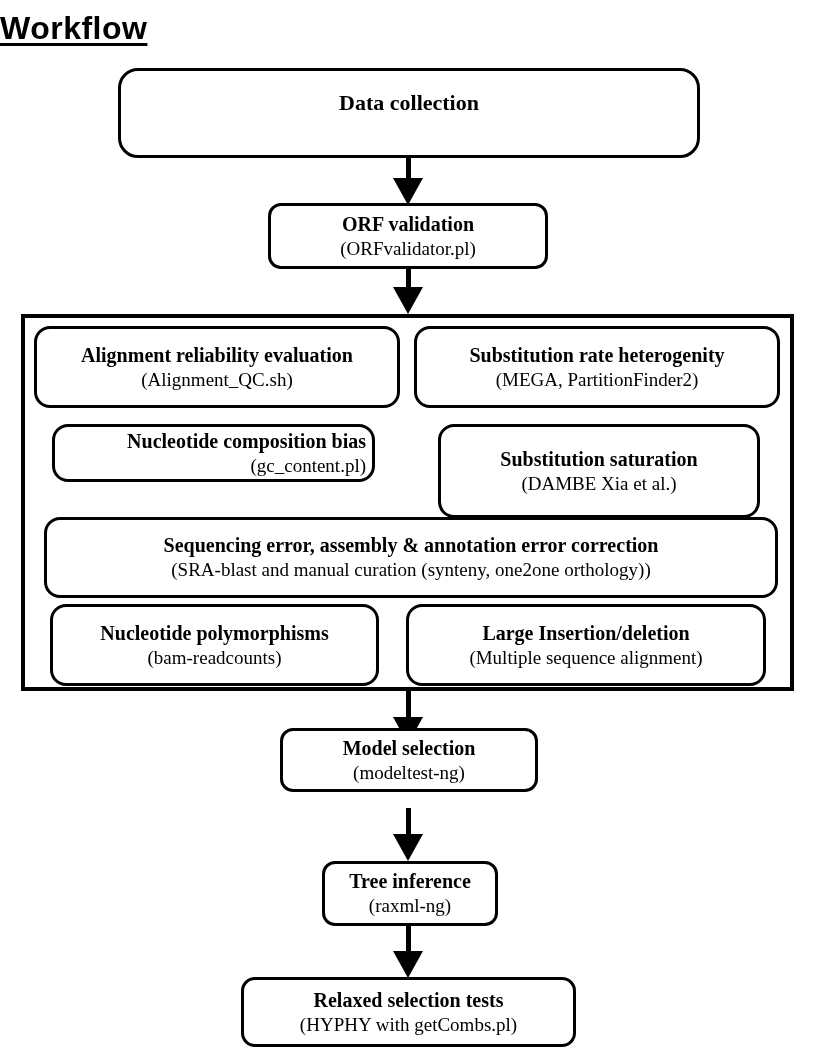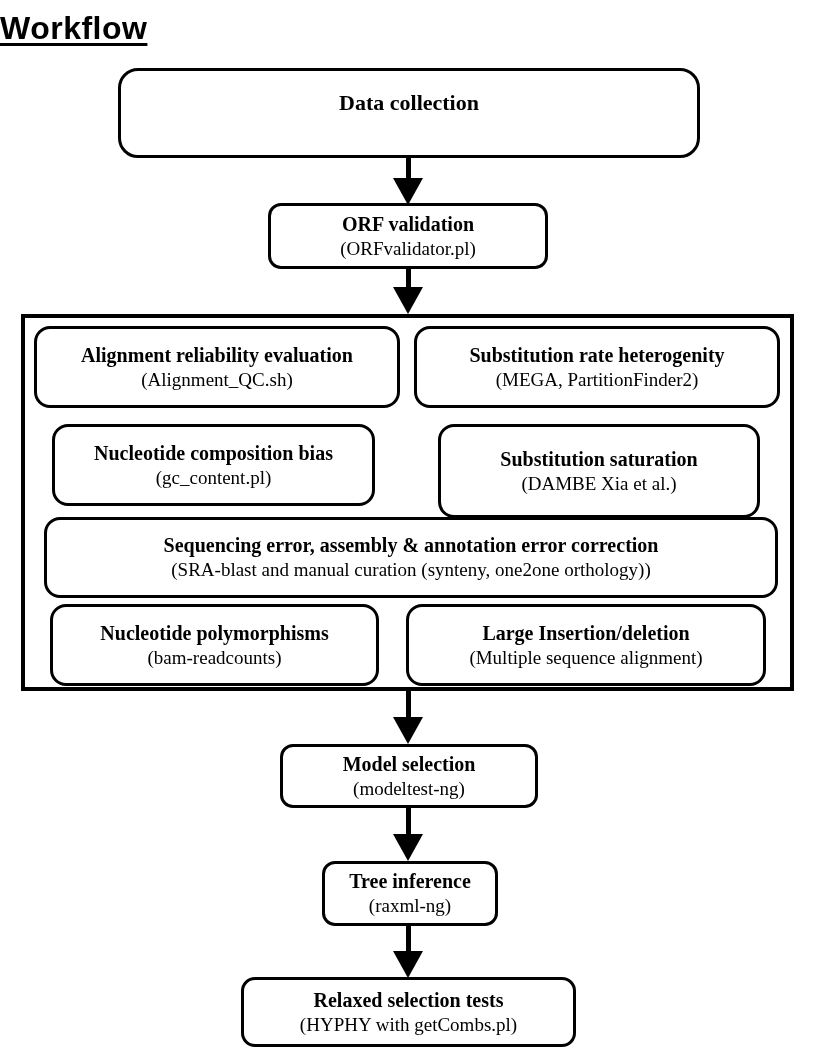--- a/index.html
+++ b/index.html
@@ -114,21 +114,21 @@
   <div class="node" style="left:34px; top:326px; width:366px; height:82px;">
     <div class="node-title">Alignment reliability evaluation</div>
     <div class="node-sub">(Alignment_QC.sh)</div>
   </div>
 
   <div class="node" style="left:414px; top:326px; width:366px; height:82px;">
     <div class="node-title">Substitution rate heterogenity</div>
     <div class="node-sub">(MEGA, PartitionFinder2)</div>
   </div>
 
-  <div class="node" style="left:52px; top:424px; width:323px; height:82px;">
+  <div class="node" style="left:52px; top:424px; width:323px; height:58px;align-items:flex-end;">
     <div class="node-title">Nucleotide composition bias</div>
     <div class="node-sub">(gc_content.pl)</div>
   </div>
 
   <div class="node" style="left:438px; top:424px; width:322px; height:94px;">
     <div class="node-title">Substitution saturation</div>
     <div class="node-sub">(DAMBE Xia et al.)</div>
   </div>
 
   <div class="node" style="left:44px; top:517px; width:734px; height:81px;">
@@ -144,21 +144,21 @@
   <div class="node" style="left:50px; top:604px; width:329px; height:82px;">
     <div class="node-title">Nucleotide polymorphisms</div>
     <div class="node-sub">(bam-readcounts)</div>
   </div>
 
   <div class="arrow" style="left:393px; top:691px;">
     <div class="shaft" style="height:26px;"></div>
     <div class="head"></div>
   </div>
 
-  <div class="node" style="left:280px; top:744px; width:258px; height:64px; border-radius:13px;">
+  <div class="node" style="left:280px; top:728px; width:258px; height:64px; border-radius:13px;">
     <div class="node-title">Model selection</div>
     <div class="node-sub">(modeltest-ng)</div>
   </div>
 
   <div class="arrow" style="left:393px; top:808px;">
     <div class="shaft" style="height:26px;"></div>
     <div class="head"></div>
   </div>
 
   <div class="node" style="left:322px; top:861px; width:176px; height:65px; border-radius:13px;">

